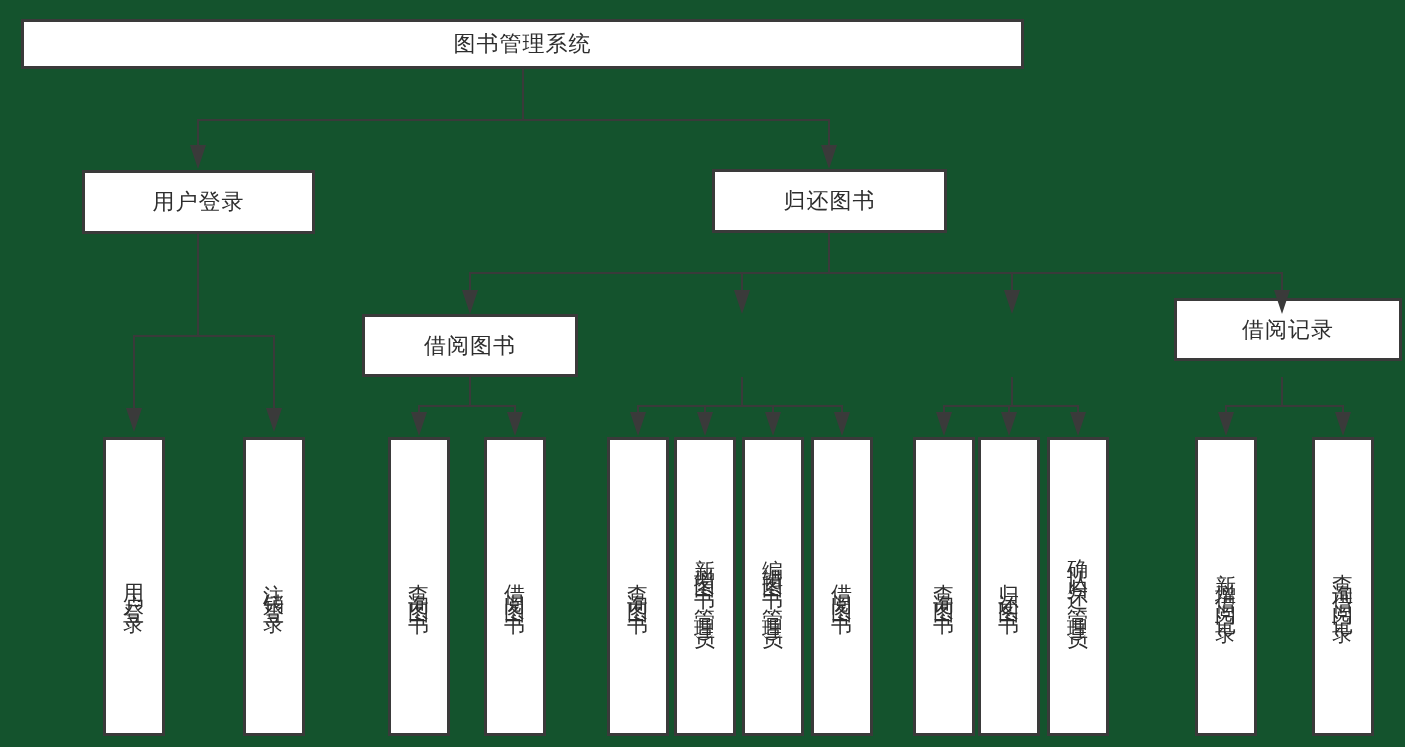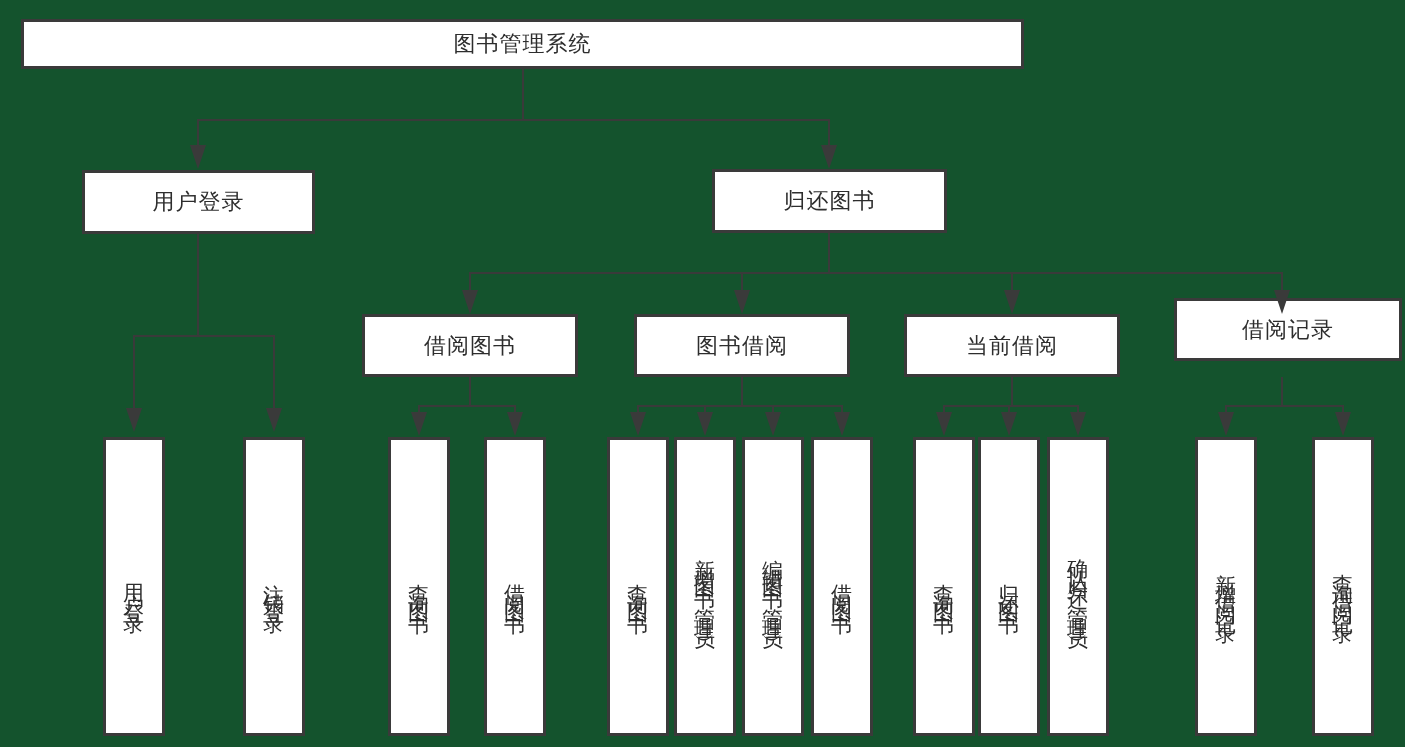--- a/index.html
+++ b/index.html
@@ -41,26 +41,20 @@
   <div class="box" style="left:82px;top:170px;width:233px;height:64px">
     <span>用户登录</span>
   </div>
 
   <div class="box" style="left:712px;top:169px;width:235px;height:64px">
     <span>归还图书</span>
   </div>
 
   <div class="box" style="left:362px;top:314px;width:216px;height:63px">
     <span>借阅图书</span>
-  </div>
-  <div class="box" style="left:634px;top:314px;width:216px;height:63px">
-    <span>图书借阅</span>
-  </div>
-  <div class="box" style="left:904px;top:314px;width:216px;height:63px">
-    <span>当前借阅</span>
   </div>
   <div class="box" style="left:1174px;top:298px;width:228px;height:63px">
     <span>借阅记录</span>
   </div>
 
   <div class="box vbox" style="left:103px;top:437px;width:62px;height:299px">
     <span class="vtext">用户登录</span>
   </div>
   <div class="box vbox" style="left:243px;top:437px;width:62px;height:299px">
     <span class="vtext">注销登录</span>

